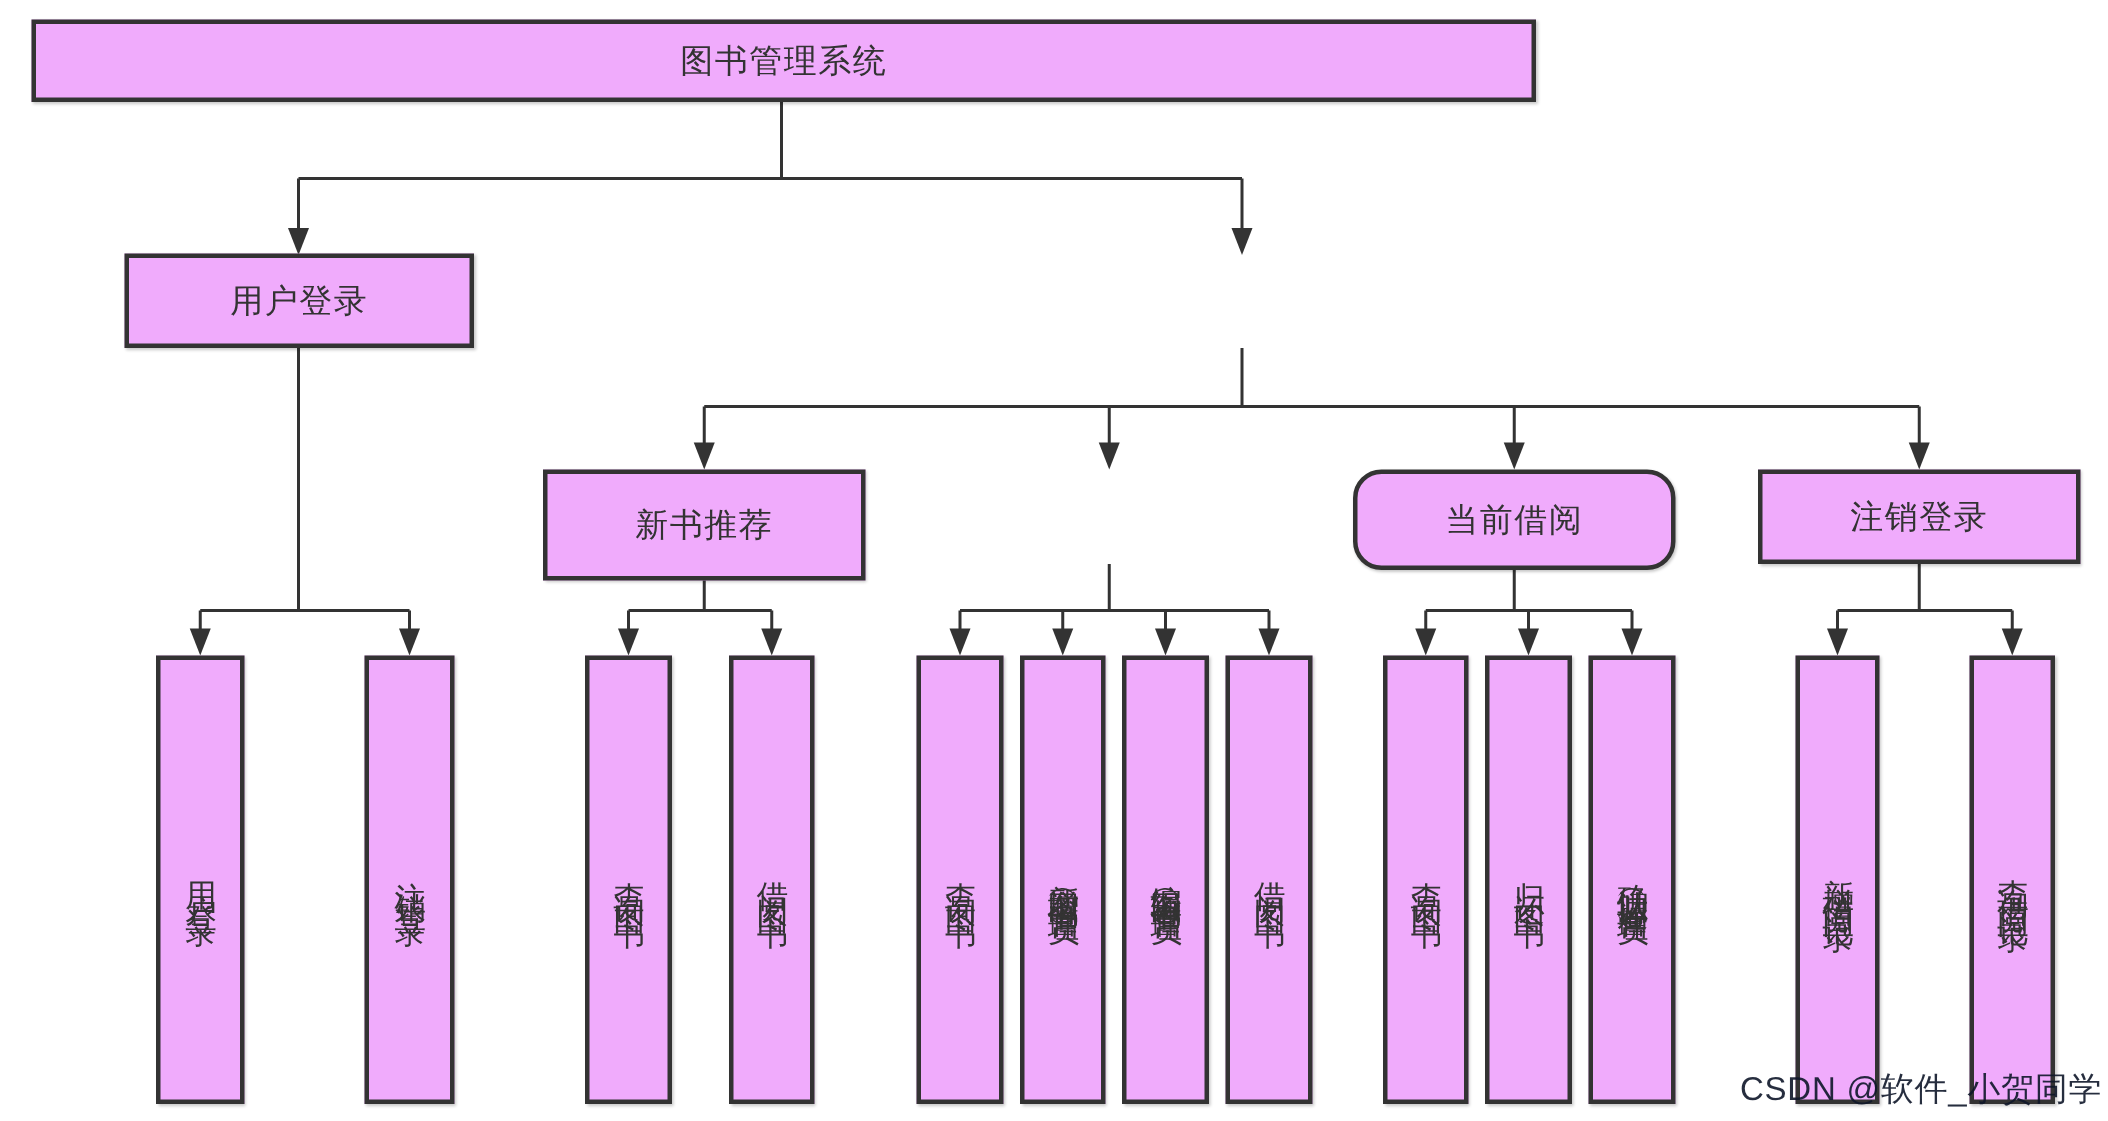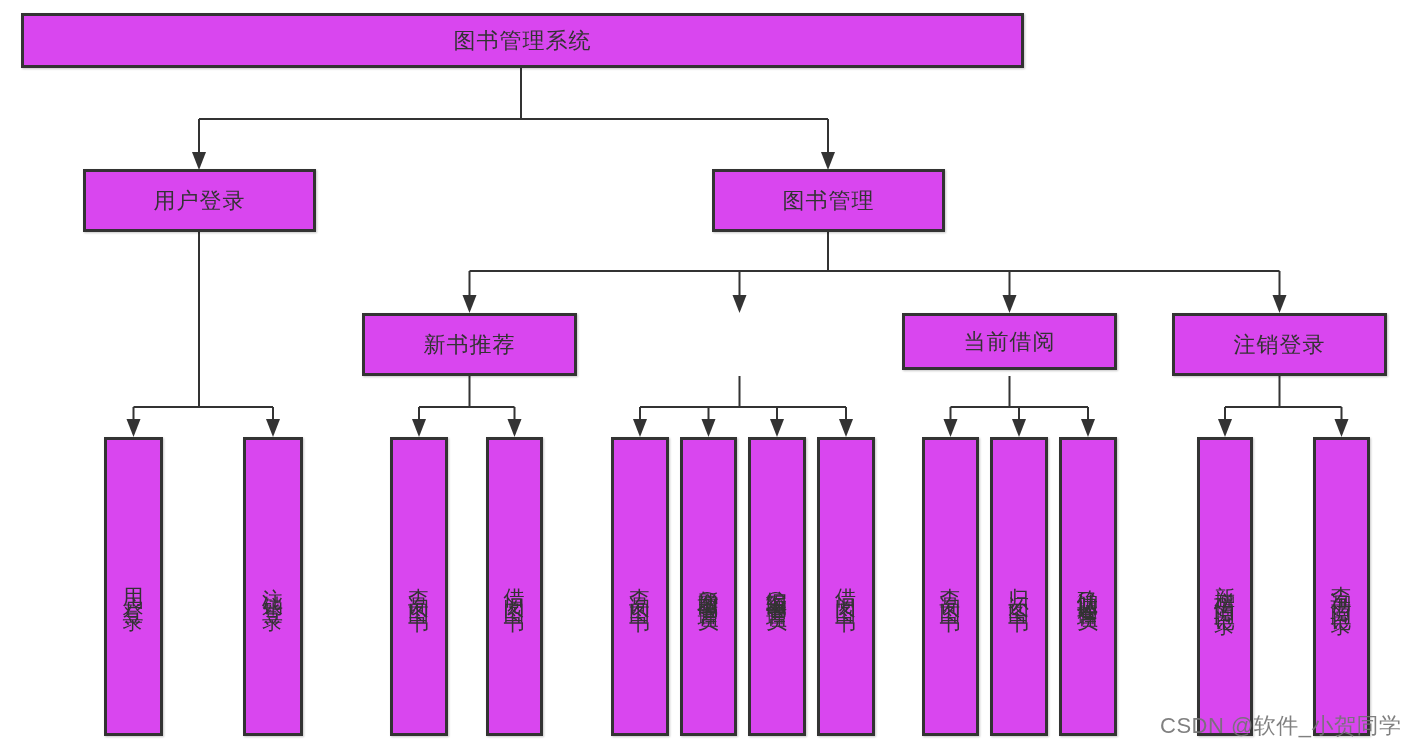--- a/index.html
+++ b/index.html
@@ -7,21 +7,21 @@
     position:relative;
     width:1405px; height:747px;
     background:#ffffff;
     font-family:"Liberation Sans", sans-serif;
     overflow:hidden;
   }
   .connectors { position:absolute; left:0; top:0; z-index:0; }
   .node {
     position:absolute;
     box-sizing:border-box;
-    background:#d946ef;
+    background:#f0abfc;
     border:3px solid #333333;
     color:#333333;
     display:flex;
     align-items:center;
     justify-content:center;
     font-size:22px;
     letter-spacing:1px;
     z-index:1;
     box-shadow:1px 1px 2px rgba(0,0,0,0.22);
     white-space:nowrap;
@@ -33,21 +33,21 @@
     letter-spacing:8px;
     line-height:1;
   }
   .leaf .vtext.long { letter-spacing:3px; }
   .leaf .vtext.mid  { letter-spacing:6px; }
   .watermark {
     position:absolute;
     left:1160px; top:711px;
     width:245px;
     font-size:22px;
-    color:#737373;
+    color:#0f172a;
     opacity:0.9;
     z-index:2;
     letter-spacing:0.5px;
     white-space:nowrap;
   }
 </style>
 </head>
 <body>
 
 <div class="canvas">
@@ -98,24 +98,23 @@
       <use href="#arrowhead" transform="translate(1019,437)"></use>
       <use href="#arrowhead" transform="translate(1088,437)"></use>
       <use href="#arrowhead" transform="translate(1225,437)"></use>
       <use href="#arrowhead" transform="translate(1341.5,437)"></use>
     </g>
   </svg>
 
   <div class="node" style="left:21px; top:13px; width:1003px; height:55px;">图书管理系统</div>
 
   <div class="node" style="left:83px; top:169px; width:233px; height:63px;">用户登录</div>
-  <div class="node" style="left:712px; top:169px; width:233px; height:63px;">图书管理</div>
 
-  <div class="node" style="left:362px; top:313px; width:215px; height:63px;">新书推荐</div>
-  <div class="node" style="left:902px; top:313px; width:215px; height:57px;">当前借阅</div>
+  <div class="node" style="left:362px; top:313px; width:215px; height:74px;">新书推荐</div>
+  <div class="node" style="left:902px; top:313px; width:215px; height:67px;border-radius:19px;">当前借阅</div>
   <div class="node" style="left:1172px; top:313px; width:215px; height:63px;">注销登录</div>
 
   <div class="node leaf" style="left:104px; top:437px; width:59px; height:299px;">
     <span class="vtext">用户登录</span>
   </div>
   <div class="node leaf" style="left:243px; top:437px; width:60px; height:299px;">
     <span class="vtext">注销登录</span>
   </div>
 
   <div class="node leaf" style="left:390px; top:437px; width:58px; height:299px;">

